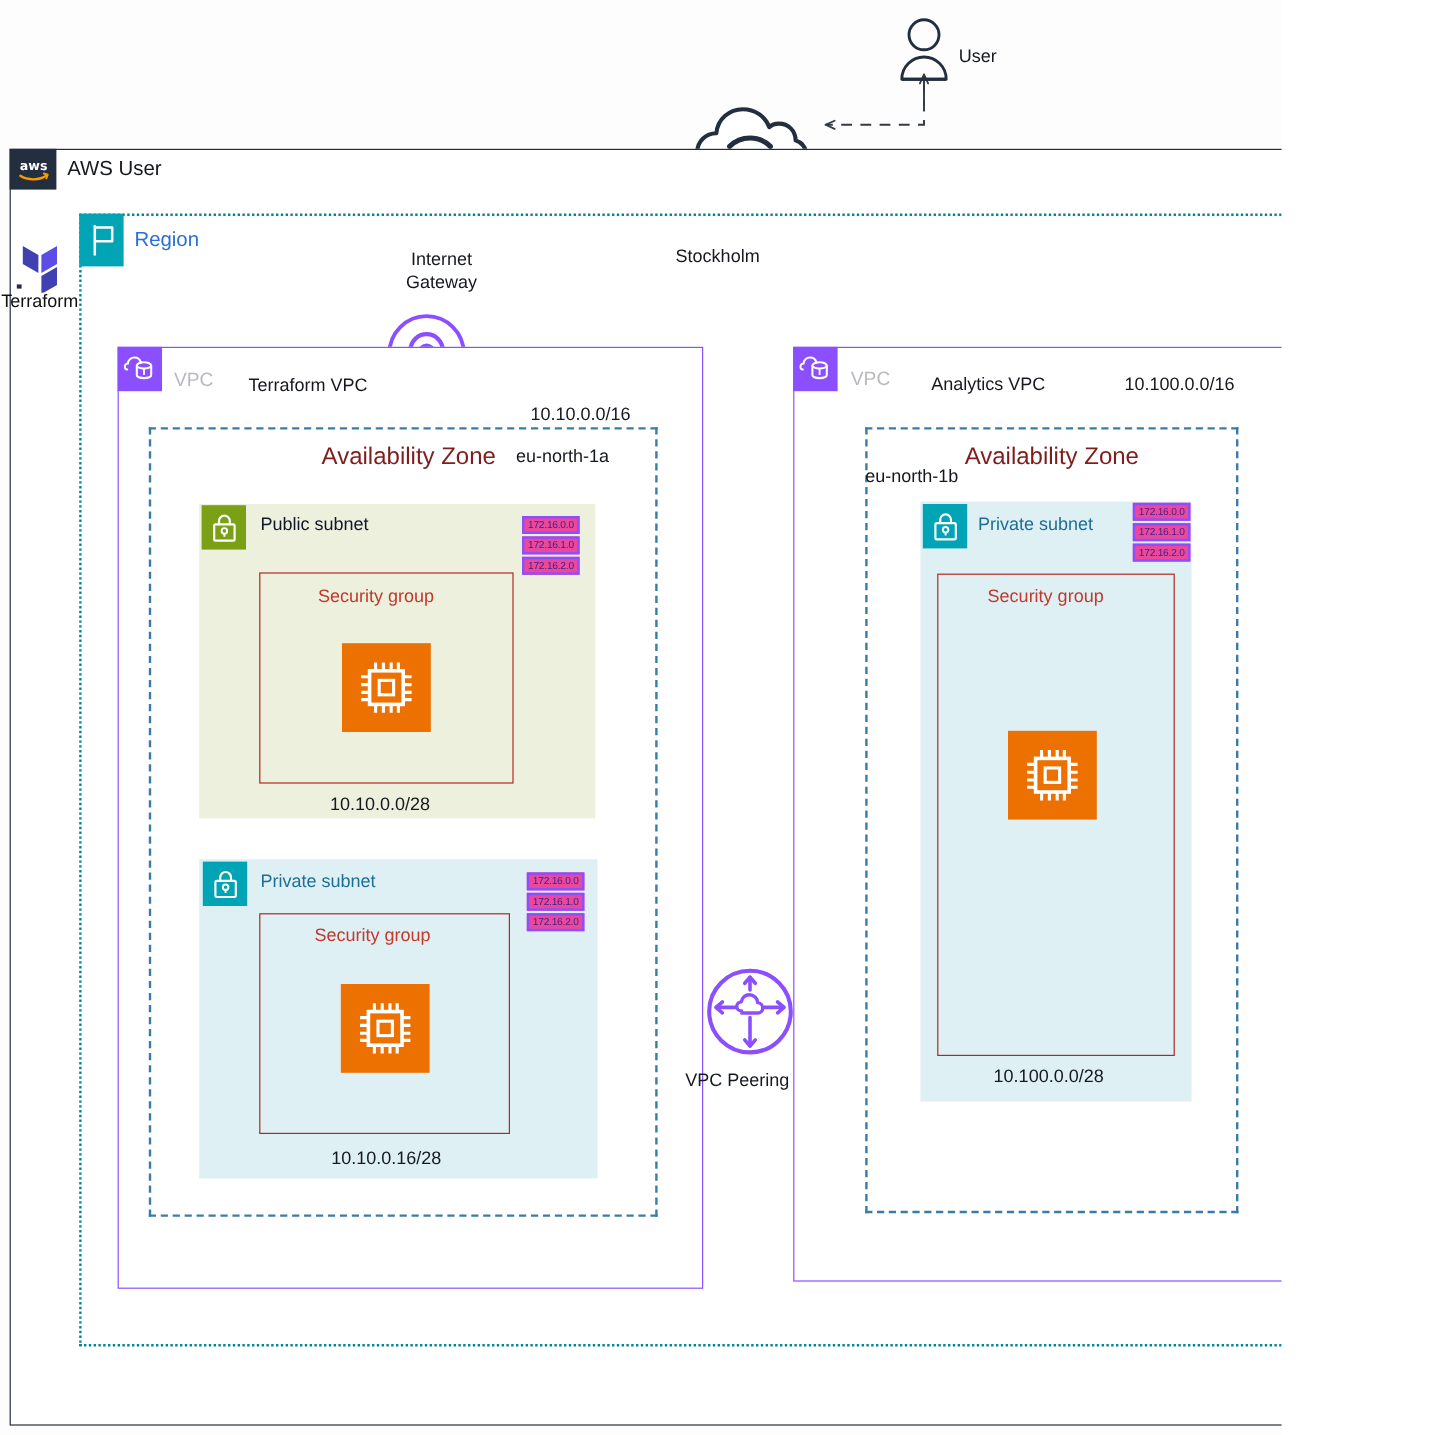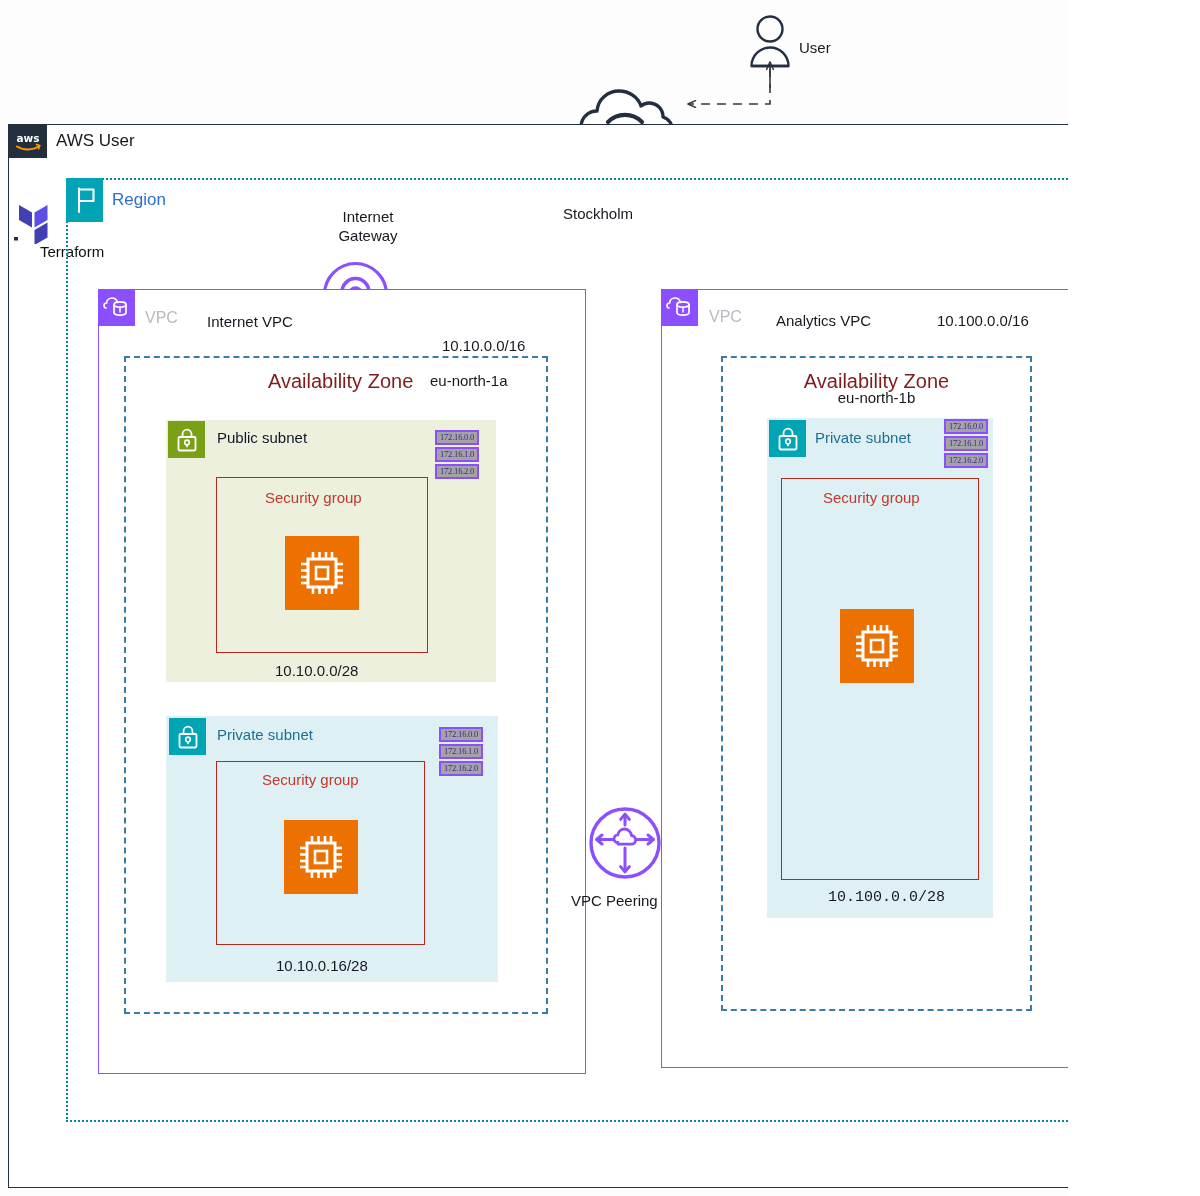--- a/index.html
+++ b/index.html
@@ -43,23 +43,23 @@
   .badge-teal{background:#00a4b4;}
   .subnet-title{position:absolute;font-size:15px;}
   .title-green{color:#0f172a;}
   .title-teal{color:#1c6f92;}
   .subnet-cidr{position:absolute;font-size:15px;color:#16191f;}
 
   .sg-box{position:absolute;border:1.6px solid #b02a1e;box-sizing:border-box;background:transparent;}
   .sg-label{position:absolute;font-size:15px;color:#c0392b;}
 
   .rt-stack{position:absolute;display:flex;flex-direction:column;gap:2px;}
-  .rt-chip{border:2px solid #8c4fff;background:#a3a3a3;color:#3b1f91;
+  .rt-chip{border:2px solid #8c4fff;background:#ec4899;color:#3b1f91;
       font-size:8.5px;padding:1px 3px;line-height:1.05;letter-spacing:-0.2px;
-      font-family:Liberation Serif, serif;}
+      font-family:Liberation Sans, sans-serif;}
 
   .ec2{position:absolute;background:#ed7100;display:flex;align-items:center;justify-content:center;}
 
   .node-label{position:absolute;font-size:15px;color:#16191f;text-align:center;line-height:1.28;}
   .tf-label{position:absolute;font-size:15px;color:#101010;}
 
   svg.lay{position:absolute;left:0;top:0;width:1200px;height:1196px;overflow:visible;pointer-events:none;}
 </style>
 </head>
 <body>
@@ -123,21 +123,21 @@
   <div class="txt aws-label">AWS User</div>
 
   <div class="abs" style="left:12px;top:196px;width:56px;height:48px;">
     <svg width="56" height="48" viewBox="0 0 56 48">
       <polygon points="7,9 20,16.5 20,31.5 7,24" fill="#4040b2"></polygon>
       <polygon points="22.5,16.5 35.5,9 35.5,24 22.5,31.5" fill="#5c4ee5"></polygon>
       <polygon points="22.5,34 35.5,26.5 35.5,41.5 22.5,49" fill="#4040b2"></polygon>
       <rect x="2" y="41" width="4" height="3.5" fill="#2b2b45"></rect>
     </svg>
   </div>
-  <div class="txt tf-label" style="left:1px;top:243px;padding-left:39px;">Terraform</div>
+  <div class="txt tf-label" style="left:1px;top:243px;">Terraform</div>
 
   <div class="region-box"></div>
   <div class="region-badge">
     <svg width="26" height="30" viewBox="0 0 26 30">
       <line x1="7" y1="3.5" x2="7" y2="27" stroke="#ffffff" stroke-width="2.1" stroke-linecap="round"></line>
       <path d="M7,4.5 L21.5,4.5 L21.5,16 L7,16" fill="none" stroke="#ffffff" stroke-width="2.1" stroke-linejoin="round"></path>
     </svg>
   </div>
   <div class="txt region-label">Region</div>
   <div class="txt region-name">Stockholm</div>
@@ -157,21 +157,21 @@
   <div class="vpc-box" style="left:98px;top:289px;width:488px;height:785px;"></div>
   <div class="vpc-badge" style="left:98px;top:289px;">
     <svg width="27" height="27" viewBox="0 0 27 27">
       <path d="M3,14 C1.6,14 1,12.8 1,11.6 C1,10.2 2.2,9 3.6,9 C3.8,6.2 6.1,4 9,4 C11.6,4 13.8,5.8 14.4,8.3" fill="none" stroke="#ffffff" stroke-width="1.7" stroke-linecap="round"></path>
       <ellipse cx="17" cy="10.5" rx="6" ry="2.6" fill="none" stroke="#ffffff" stroke-width="1.7"></ellipse>
       <path d="M11,10.5 L11,18.5 C11,20 13.7,21.1 17,21.1 C20.3,21.1 23,20 23,18.5 L23,10.5" fill="none" stroke="#ffffff" stroke-width="1.7"></path>
       <line x1="17" y1="13.4" x2="17" y2="18.6" stroke="#ffffff" stroke-width="1.5"></line>
     </svg>
   </div>
   <div class="vpc-kind" style="left:145px;top:309px;">VPC</div>
-  <div class="vpc-name" style="left:207px;top:313px;">Internet VPC</div>
+  <div class="vpc-name" style="left:207px;top:313px;">Terraform VPC</div>
   <div class="vpc-cidr" style="left:442px;top:313px;margin-top:24px;">10.10.0.0/16</div>
 
   <div class="az-box" style="left:124px;top:356px;width:424px;height:658px;"></div>
   <div class="az-label" style="left:268px;top:370px;">Availability Zone</div>
   <div class="az-name" style="left:430px;top:372px;">eu-north-1a</div>
 
   <div class="subnet-box subnet-pub" style="left:166px;top:420px;width:330px;height:262px;"></div>
   <div class="subnet-badge badge-green" style="left:168px;top:421px;">
     <svg width="24" height="26" viewBox="0 0 24 26">
       <rect x="3.5" y="10" width="17" height="13.5" rx="1.2" fill="none" stroke="#ffffff" stroke-width="1.8"></rect>
@@ -265,21 +265,21 @@
       <path d="M11,10.5 L11,18.5 C11,20 13.7,21.1 17,21.1 C20.3,21.1 23,20 23,18.5 L23,10.5" fill="none" stroke="#ffffff" stroke-width="1.7"></path>
       <line x1="17" y1="13.4" x2="17" y2="18.6" stroke="#ffffff" stroke-width="1.5"></line>
     </svg>
   </div>
   <div class="vpc-kind" style="left:709px;top:308px;">VPC</div>
   <div class="vpc-name" style="left:776px;top:312px;">Analytics VPC</div>
   <div class="vpc-cidr" style="left:937px;top:312px;">10.100.0.0/16</div>
 
   <div class="az-box" style="left:721px;top:356px;width:311px;height:655px;"></div>
   <div class="az-label" style="left:721px;top:370px;width:311px;">Availability Zone</div>
-  <div class="az-name" style="left:721px;top:389px;width:311px;text-align:center;">eu-north-1b</div>
+  <div class="az-name" style="left:721px;top:389px;width:311px;">eu-north-1b</div>
 
   <div class="subnet-box subnet-priv" style="left:767px;top:418px;width:226px;height:500px;"></div>
   <div class="subnet-badge badge-teal" style="left:769px;top:420px;">
     <svg width="24" height="26" viewBox="0 0 24 26">
       <rect x="3.5" y="10" width="17" height="13.5" rx="1.2" fill="none" stroke="#ffffff" stroke-width="1.8"></rect>
       <path d="M7.5,10 L7.5,7.2 A4.5,4.5 0 0 1 16.5,7.2 L16.5,10" fill="none" stroke="#ffffff" stroke-width="1.8"></path>
       <circle cx="12" cy="15.4" r="2.3" fill="none" stroke="#ffffff" stroke-width="1.6"></circle>
       <line x1="12" y1="17.4" x2="12" y2="20.2" stroke="#ffffff" stroke-width="1.6"></line>
     </svg>
   </div>
@@ -308,21 +308,21 @@
           <line x1="12" y1="23.5" x2="5" y2="23.5"></line>
         <line x1="12" y1="30" x2="5" y2="30"></line>
           <line x1="12" y1="36" x2="5" y2="36"></line>
         <line x1="40" y1="17" x2="47" y2="17"></line>
           <line x1="40" y1="23.5" x2="47" y2="23.5"></line>
         <line x1="40" y1="30" x2="47" y2="30"></line>
           <line x1="40" y1="36" x2="47" y2="36"></line>
       </g>
     </svg>
   </div>
-  <div class="subnet-cidr" style="left:828px;top:889px;font-family:Liberation Mono, monospace;">10.100.0.0/28</div>
+  <div class="subnet-cidr" style="left:828px;top:889px;">10.100.0.0/28</div>
 
   <div class="abs" style="left:588px;top:806px;width:74px;height:74px;">
     <svg width="74" height="74" viewBox="0 0 74 74">
       <circle cx="37" cy="37" r="34" fill="#ffffff" stroke="#8c4fff" stroke-width="3.4"></circle>
       <path d="M30,36.5 C27.6,36.5 26,34.8 26,32.7 C26,30.6 27.7,28.9 29.8,28.9 C30.2,25.6 33,23 36.5,23 C40.2,23 43.2,25.9 43.4,29.5 C45.8,29.7 47.6,31.6 47.6,34 C47.6,36.4 45.8,38.2 43.4,38.2 L30,38.2 Z" fill="none" stroke="#8c4fff" stroke-width="2.8" stroke-linejoin="round"></path>
       <g stroke="#8c4fff" stroke-width="3" stroke-linecap="round" stroke-linejoin="round" fill="none">
         <line x1="37" y1="19" x2="37" y2="8.5"></line>
         <path d="M32.6,13.4 L37,8.2 L41.4,13.4"></path>
         <line x1="37" y1="42" x2="37" y2="65.5"></line>
         <path d="M32.6,60.6 L37,65.8 L41.4,60.6"></path>

